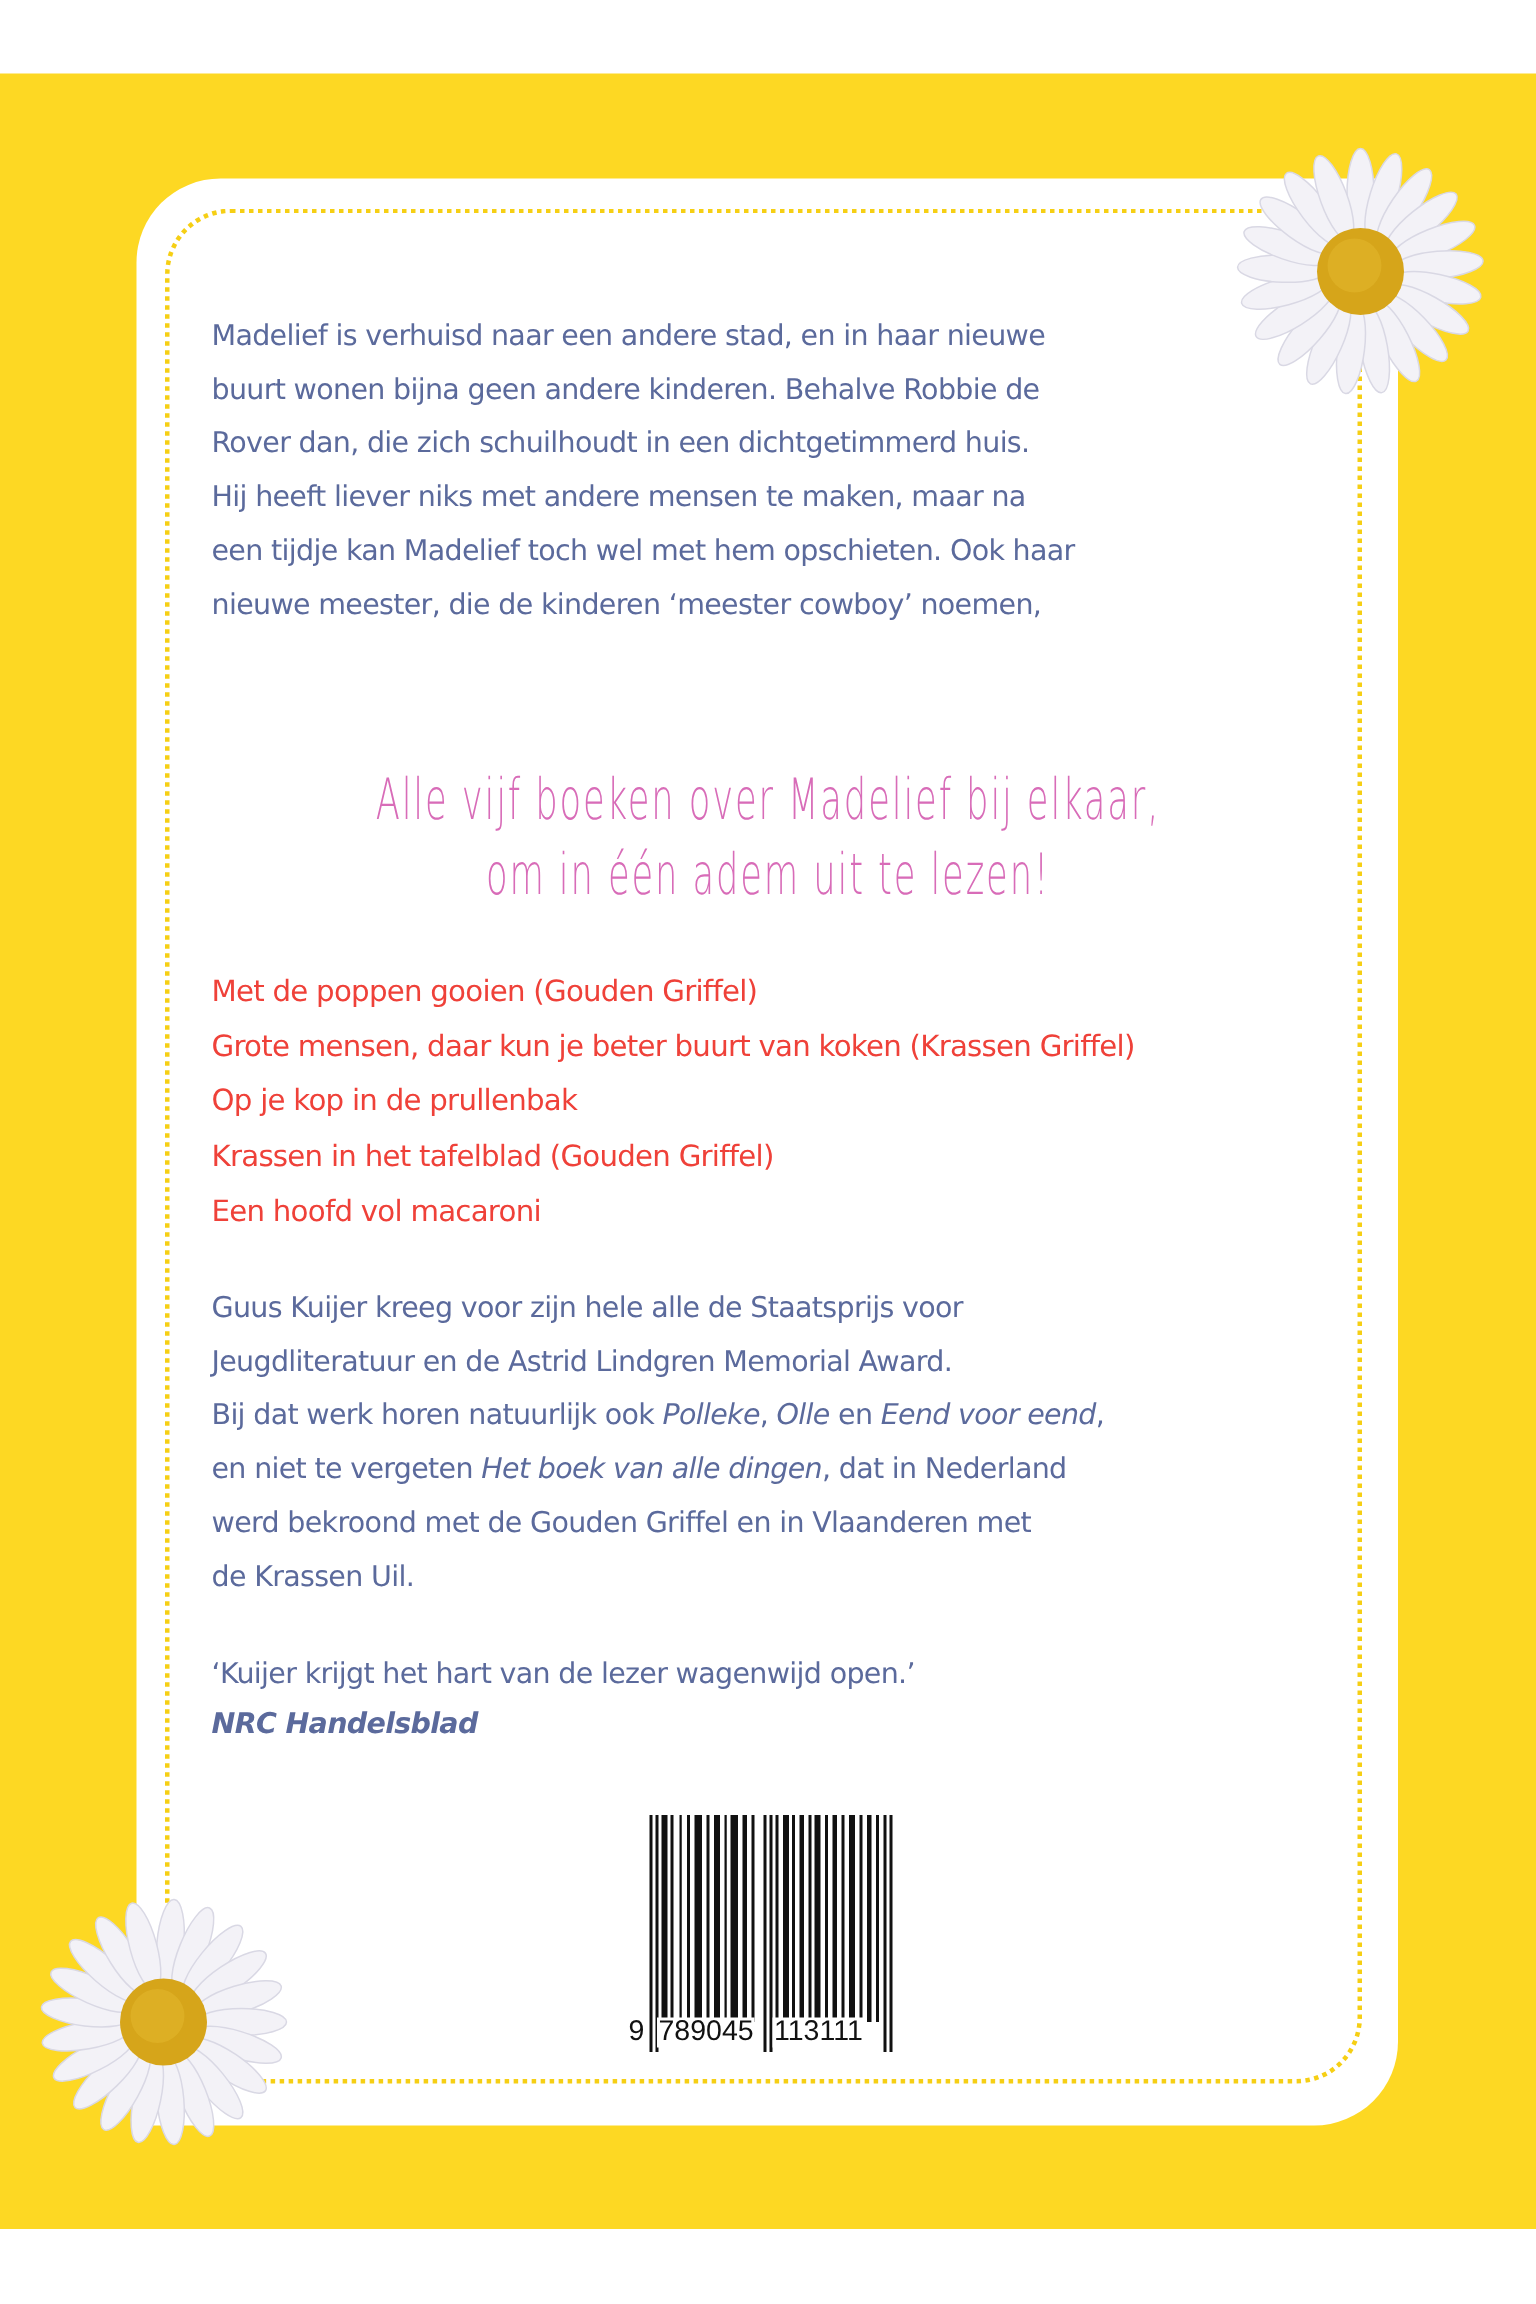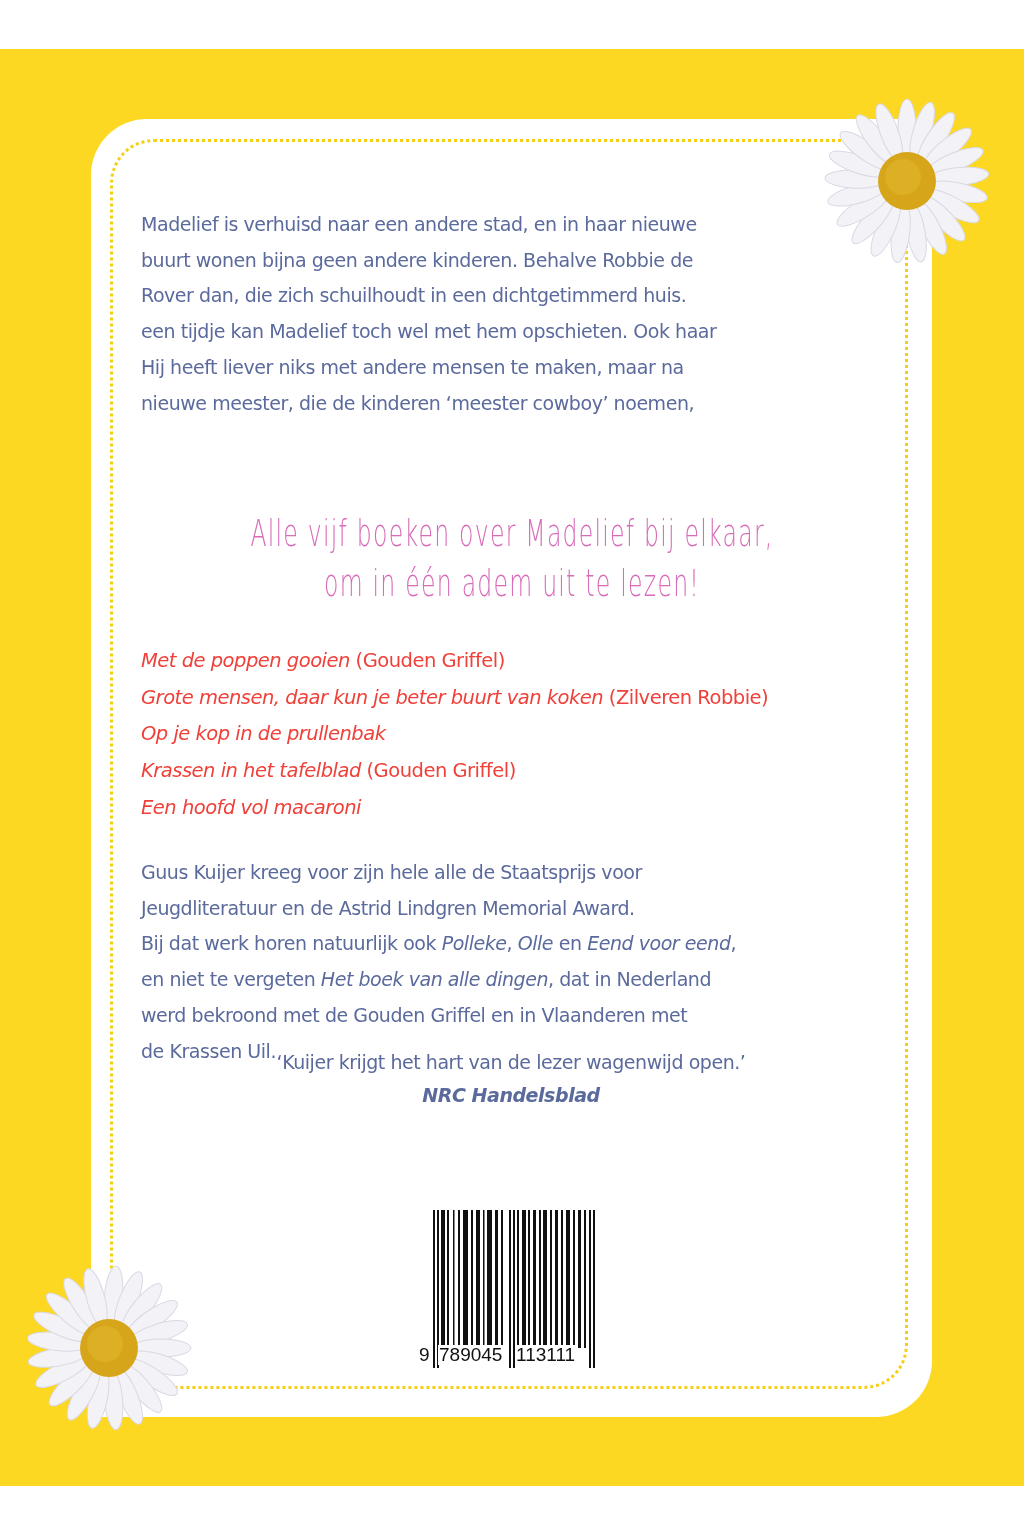--- a/index.html
+++ b/index.html
@@ -41,23 +41,23 @@
     letter-spacing: 2px;
   }
   .headline .line { display: block; white-space: nowrap; }
   #headline { top: 508px; }
   .titles {
     position: absolute; left: 141px; top: 643px; margin: 0; padding: 0; list-style: none;
     font-family: "DejaVu Sans", sans-serif; font-size: 19.5px; line-height: 36.7px;
     color: #ef4139; letter-spacing: -0.5px;
   }
   .titles li { white-space: nowrap; }
-  .titles .t { font-style: italic; }
+  .titles .t { }
   #author { top: 855px; }
-  #quote { top: 1046px; line-height: 33px; text-align: center; }
+  #quote { top: 1100px; line-height: 33px; }
   #quote .src { font-style: italic; font-weight: bold; }
   .barcode {
     position: absolute; left: 427px; top: 1210px; width: 176px; height: 160px;
   }
   .barcode-digits {
     position: absolute; top: 1345px; font-family: "Liberation Sans", sans-serif;
     font-size: 19px; color: #111; letter-spacing: 0px; line-height: 20px;
     background: #fff; padding: 0 1px;
   }
   .daisy { position: absolute; }
@@ -124,33 +124,33 @@
     <ellipse cx="0" cy="-52" rx="9" ry="30" transform="rotate(345)"></ellipse>
   </g>
   <circle cx="0" cy="0" r="29" fill="#d6a51a"></circle>
   <circle cx="-4" cy="-4" r="18" fill="#e0b42a" opacity="0.7"></circle>
 </svg>
 
 <p class="body-text" id="intro">
   <span class="line">Madelief is verhuisd naar een andere stad, en in haar nieuwe</span>
   <span class="line">buurt wonen bijna geen andere kinderen. Behalve Robbie de</span>
   <span class="line">Rover dan, die zich schuilhoudt in een dichtgetimmerd huis.</span>
+  <span class="line">Hij heeft liever niks met andere mensen te maken, maar na</span>
   <span class="line">een tijdje kan Madelief toch wel met hem opschieten. Ook haar</span>
-  <span class="line">Hij heeft liever niks met andere mensen te maken, maar na</span>
   <span class="line">nieuwe meester, die de kinderen ‘meester cowboy’ noemen,</span>
 </p>
 
 <div class="headline" id="headline">
   <span class="line">Alle vijf boeken over Madelief bij elkaar,</span>
   <span class="line">om in één adem uit te lezen!</span>
 </div>
 
 <ul class="titles">
   <li><span class="t">Met de poppen gooien</span><span> (Gouden Griffel)</span></li>
-  <li><span class="t">Grote mensen, daar kun je beter buurt van koken</span><span> (Zilveren Robbie)</span></li>
+  <li><span class="t">Grote mensen, daar kun je beter buurt van koken</span><span> (Krassen Griffel)</span></li>
   <li><span class="t">Op je kop in de prullenbak</span><span></span></li>
   <li><span class="t">Krassen in het tafelblad</span><span> (Gouden Griffel)</span></li>
   <li><span class="t">Een hoofd vol macaroni</span><span></span></li>
 </ul>
 
 <p class="body-text" id="author">
   <span class="line">Guus Kuijer kreeg voor zijn hele alle de Staatsprijs voor</span>
   <span class="line">Jeugdliteratuur en de Astrid Lindgren Memorial Award.</span>
   <span class="line"><span>Bij dat werk horen natuurlijk ook </span><em>Polleke</em><span>, </span><em>Olle</em><span> en </span><em>Eend voor eend</em><span>,</span></span>
   <span class="line"><span>en niet te vergeten </span><em>Het boek van alle dingen</em><span>, dat in Nederland</span></span>

